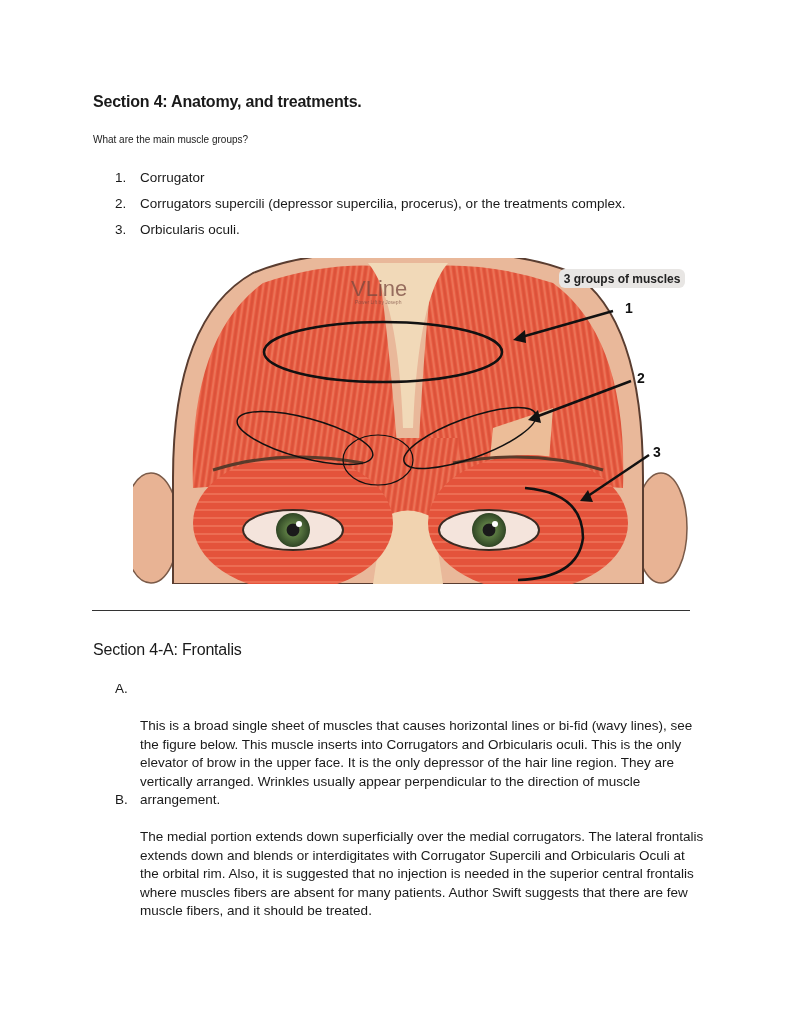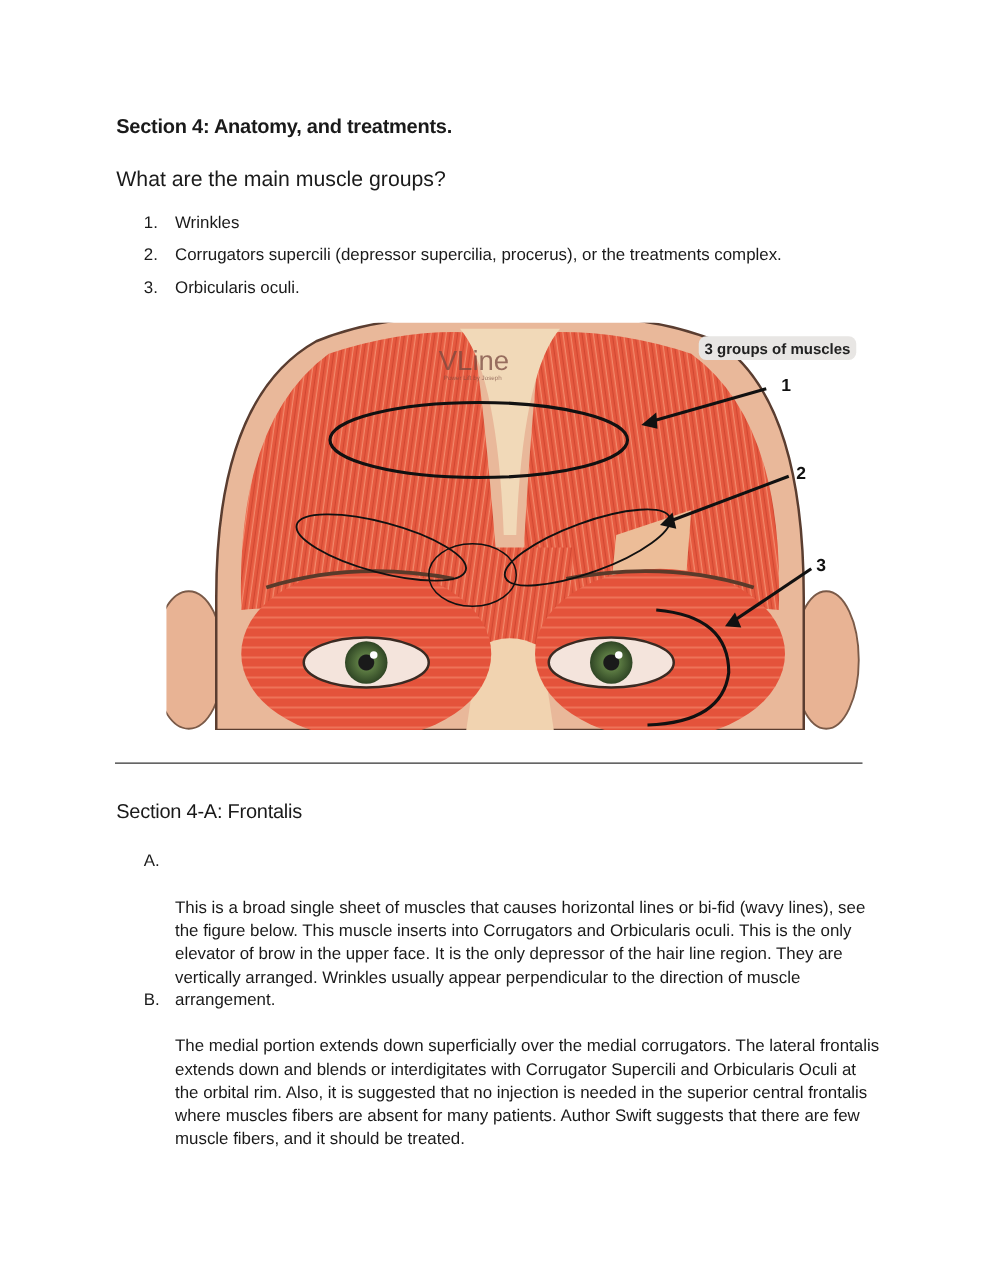--- a/index.html
+++ b/index.html
@@ -1,19 +1,19 @@
 <!DOCTYPE html>
 <html><head>
 <meta charset="utf-8">
 <style>
   html, body { margin: 0; padding: 0; background: #ffffff; }
   body { width: 791px; height: 1024px; position: relative; overflow: hidden;
          font-family: "Liberation Sans", "DejaVu Sans", sans-serif; color: #1a1a1a; }
   .h1 { position: absolute; left: 93px; top: 93px; font-size: 16px; font-weight: bold; letter-spacing: -0.2px; }
-  .q { position: absolute; left: 93px; top: 134px; font-size: 17px; }
+  .q { position: absolute; left: 93px; top: 134px; font-size: 10px; }
   .list { position: absolute; left: 115px; top: 170px; margin: 0; padding: 0; list-style: none; font-size: 13.5px; }
   .list li { height: 26px; display: flex; }
   .list .num { width: 25px; }
   .figure { position: absolute; left: 133px; top: 258px; width: 562px; height: 326px; overflow: hidden; }
   .rule { position: absolute; left: 92px; top: 610px; width: 598px; border-top: 1.5px solid #333; }
   .h2 { position: absolute; left: 93px; top: 641px; font-size: 16px; font-weight: normal; letter-spacing: -0.2px; }
   .para { position: absolute; left: 115px; font-size: 13.5px; line-height: 18.5px; display: flex; width: 590px; }
   .para .lab { width: 25px; flex: none; }
   .para .txt { flex: 1; margin-top: 37px; }
   .pA { top: 680px; }
@@ -21,21 +21,21 @@
 </style>
 </head>
 <body>
 
 <div class="h1">Section 4: Anatomy, and treatments.</div>
 <div class="q">What are the main muscle groups?</div>
 
 <ol class="list">
   <li>
       <span class="num">1.</span>
-      <span>Wrinkles</span>
+      <span>Corrugator</span>
     </li>
   <li>
       <span class="num">2.</span>
       <span>Corrugators supercili (depressor supercilia, procerus), or the treatments complex.</span>
     </li>
   <li>
       <span class="num">3.</span>
       <span>Orbicularis oculi.</span>
     </li>
 </ol>

